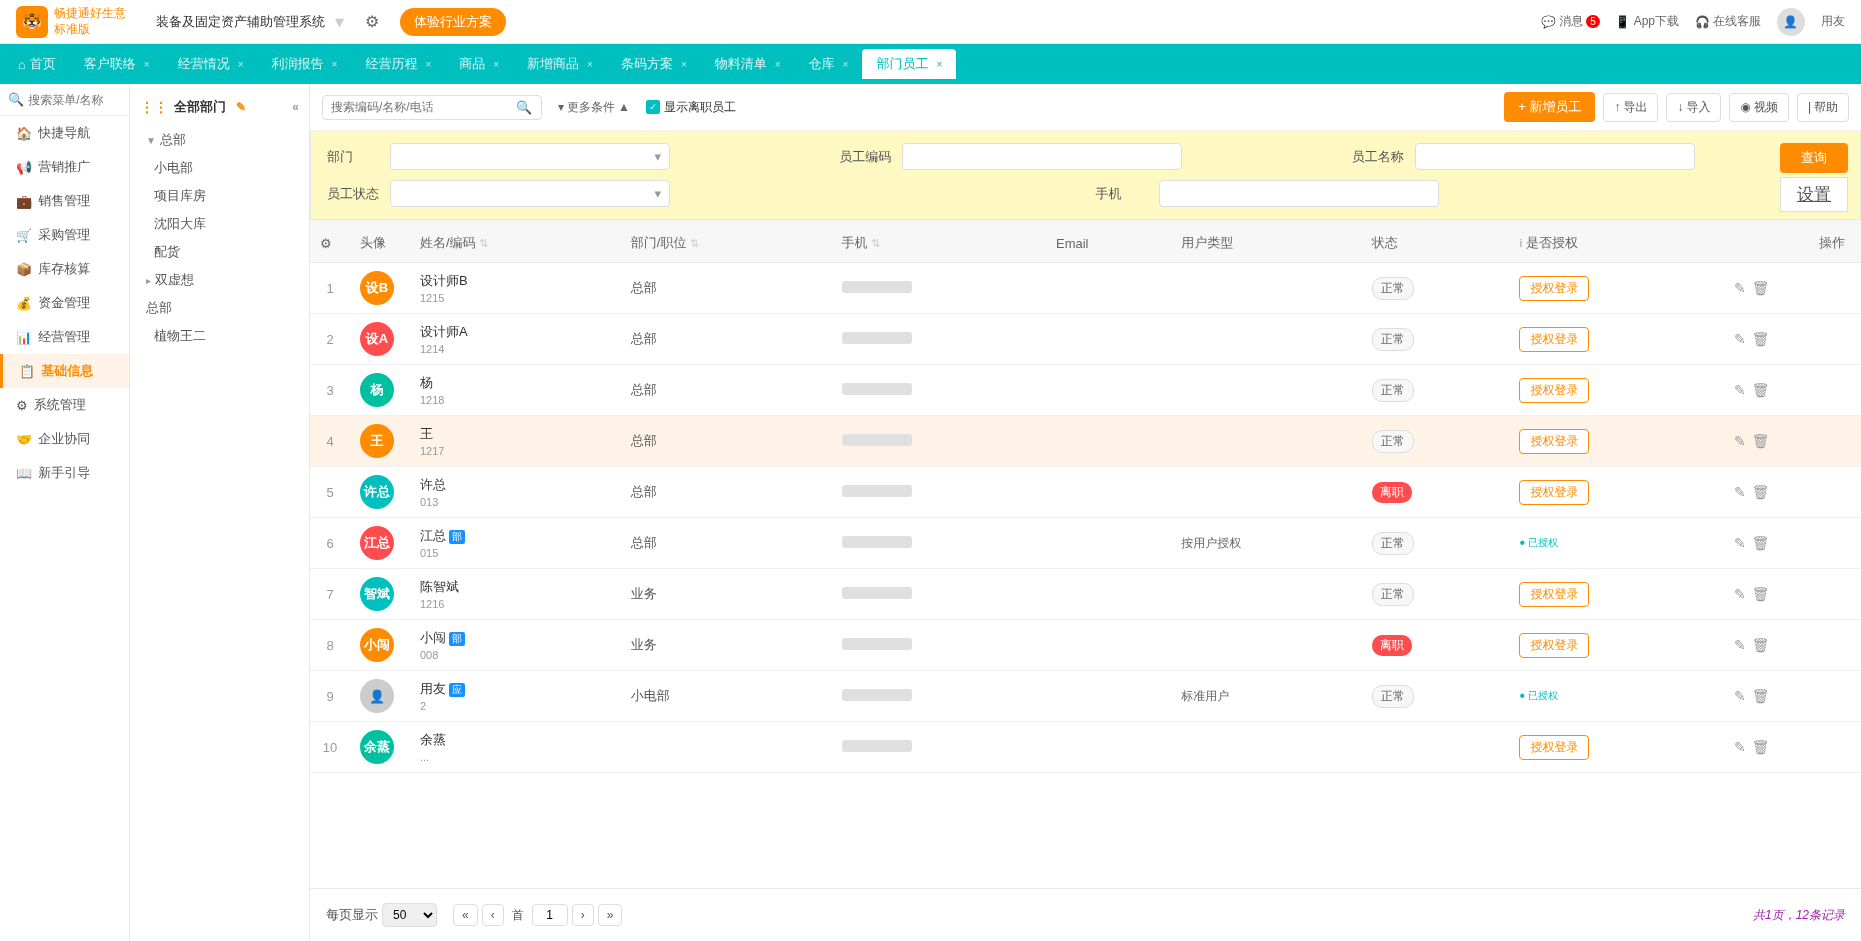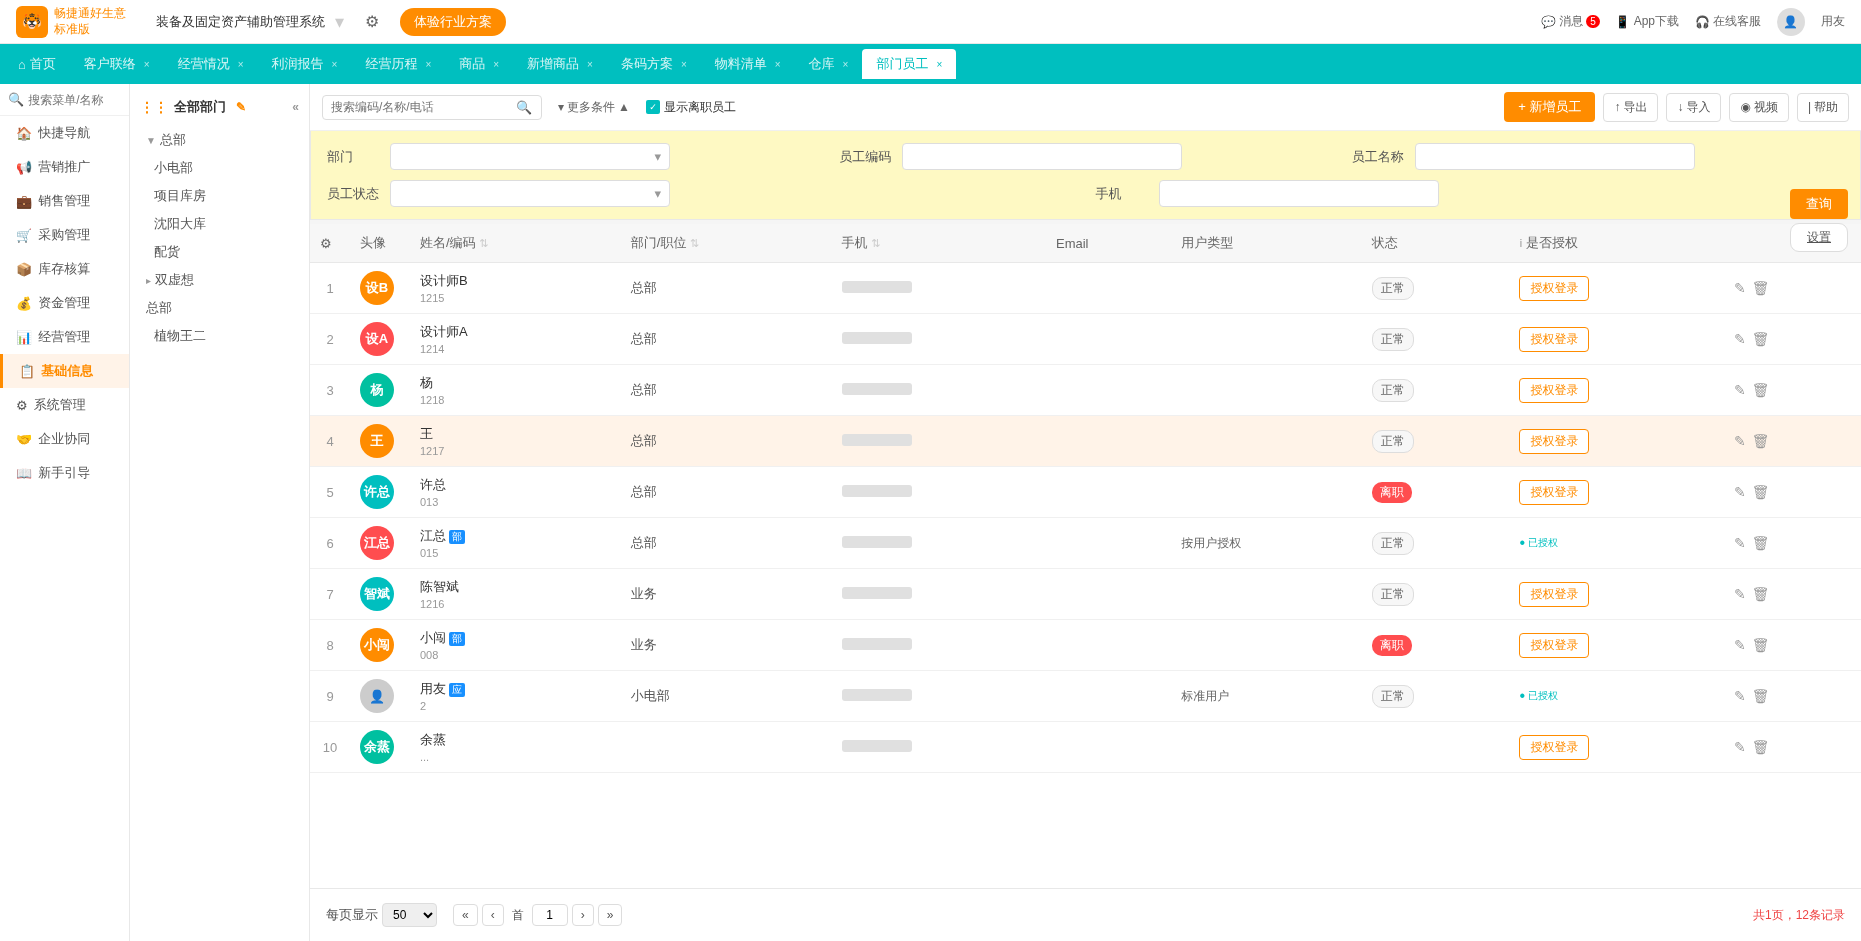--- a/index.html
+++ b/index.html
@@ -189,23 +189,23 @@
     .filter-field input {
       flex: 1;
       max-width: 280px;
       border: 1px solid #ddd;
       border-radius: 4px;
       padding: 5px 8px;
       font-size: 13px;
       outline: none;
       color: #333;
     }
-    .filter-actions { position: absolute; right: 12px; top: 12px; display: flex; flex-direction: column; gap: 4px; margin-top: 46px; }
+    .filter-actions { position: absolute; right: 12px; top: 12px; display: flex; flex-direction: column; gap: 4px; }
     .btn-query { background: #ff8c00; color: white; border: none; padding: 6px 16px; border-radius: 4px; cursor: pointer; font-size: 13px; }
-    .btn-reset { background: #fff; color: #555; border: 1px solid #ddd; padding: 5px 16px; border-radius: 9px; cursor: pointer; font-size: 12px; text-decoration: underline; }
+    .btn-reset { background: #fff; color: #555; border: 1px solid #ddd; padding: 5px 16px; border-radius: 0; cursor: pointer; font-size: 17px; text-decoration: underline; }
 
     
     .table-container { flex: 1; overflow-y: auto; background: #fff; }
     table { width: 100%; border-collapse: collapse; font-size: 13px; }
     thead th {
       background: #f7f7f7;
       padding: 10px 10px;
       text-align: left;
       font-weight: normal;
       color: #666;
@@ -241,21 +241,21 @@
       align-items: center;
       gap: 8px;
       font-size: 13px;
       color: #555;
     }
     .pagination .page-size-wrap { display: flex; align-items: center; gap: 4px; }
     .page-select { border: 1px solid #ddd; border-radius: 4px; padding: 3px 6px; font-size: 12px; }
     .pagination .page-btns { display: flex; align-items: center; gap: 4px; margin-left: 8px; }
     .page-btn { border: 1px solid #ddd; background: #fff; padding: 3px 8px; border-radius: 4px; cursor: pointer; font-size: 12px; color: #555; }
     .page-input { border: 1px solid #ddd; border-radius: 4px; padding: 3px 6px; width: 36px; text-align: center; font-size: 12px; }
-    .total-text { color: #ef4444; font-size: 12px; margin-left: auto; }
+    .total-text { color: #a21caf; font-size: 12px; margin-left: auto; font-style: italic; }
 
     .settings-icon-wrap { cursor: pointer; color: #666; font-size: 16px; display: flex; align-items: center; width: 36px; height: 36px; justify-content: center; }
   </style>
 </head>
 <body>
 
 <div class="top-bar">
   <div class="top-bar-left">
     <div class="logo-area">
       <div class="logo-icon">🐯</div>

